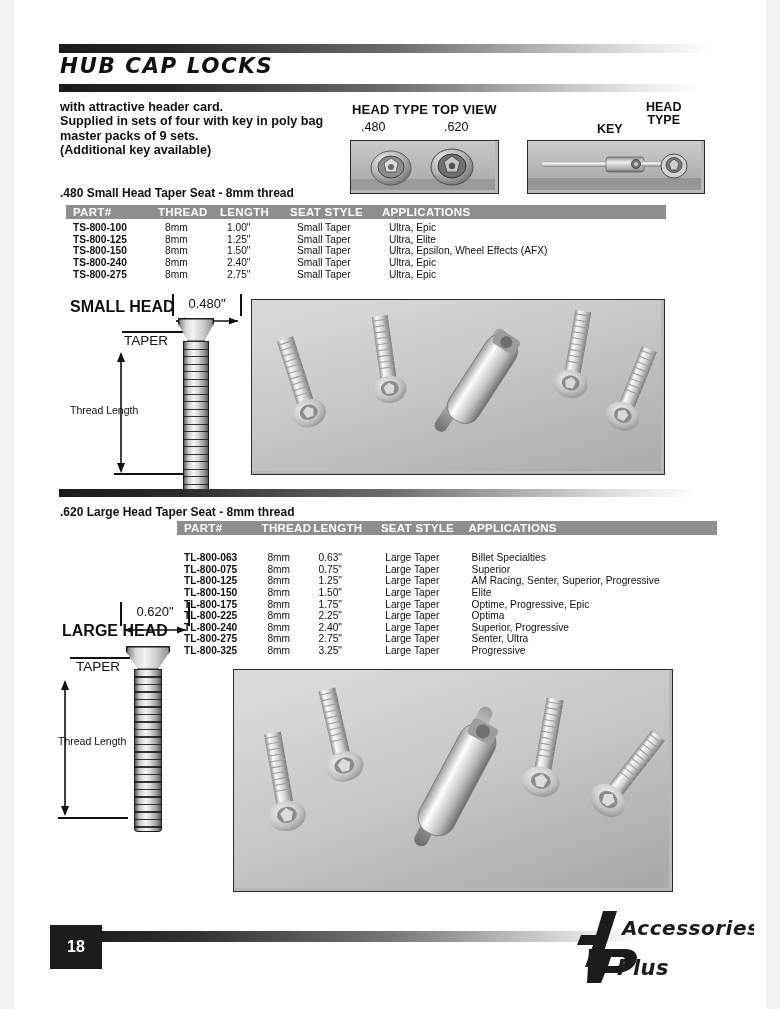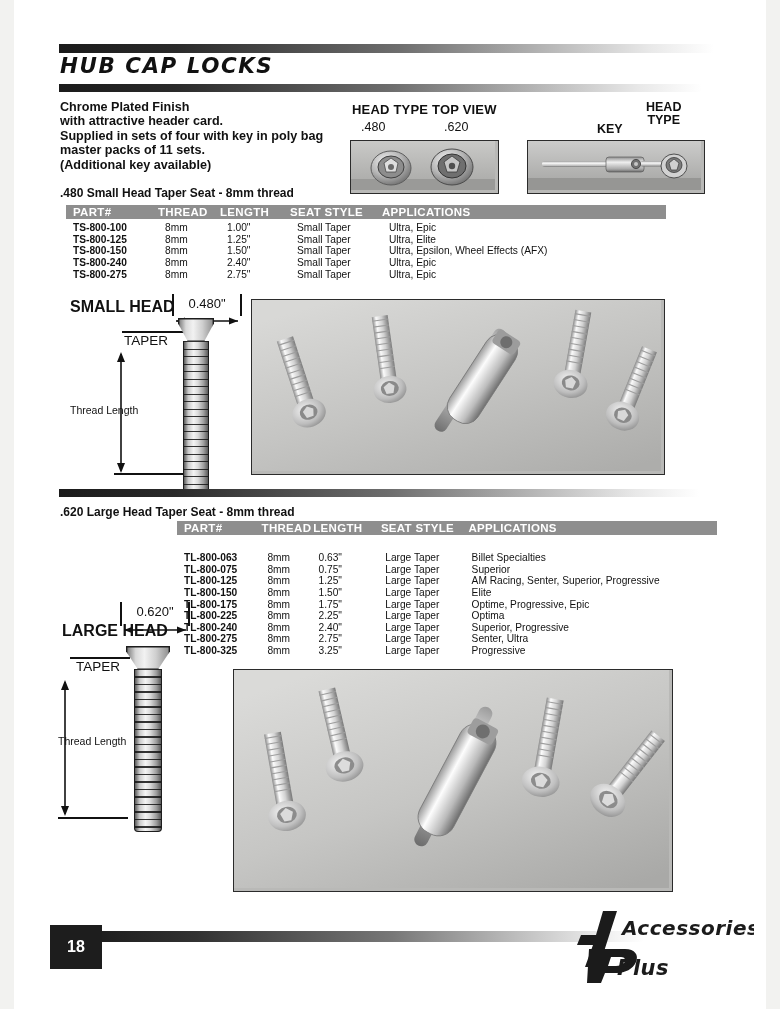--- a/index.html
+++ b/index.html
@@ -160,24 +160,23 @@
 </head>
 <body>
 
 <div class="page">
 
   <div class="bar-grad" id="bar-top"></div>
   <div class="main-title">HUB CAP LOCKS</div>
   <div class="bar-grad" id="bar-bottom"></div>
 
   <div class="intro">
-    <div>Chrome Plated Finish</div>
     <div>with attractive header card.</div>
     <div>Supplied in sets of four with key in poly bag</div>
-    <div>master packs of 11 sets.</div>
+    <div>master packs of 9 sets.</div>
     <div>(Additional key available)</div>
   </div>
 
   <div class="htv-title">HEAD TYPE TOP VIEW</div>
   <div class="htv-sub" id="htv-480">.480</div>
   <div class="htv-sub" id="htv-620">.620</div>
 
   <div class="photo" id="photo-topview">
     <svg width="144" height="49" viewBox="0 0 144 49">
       <defs>

